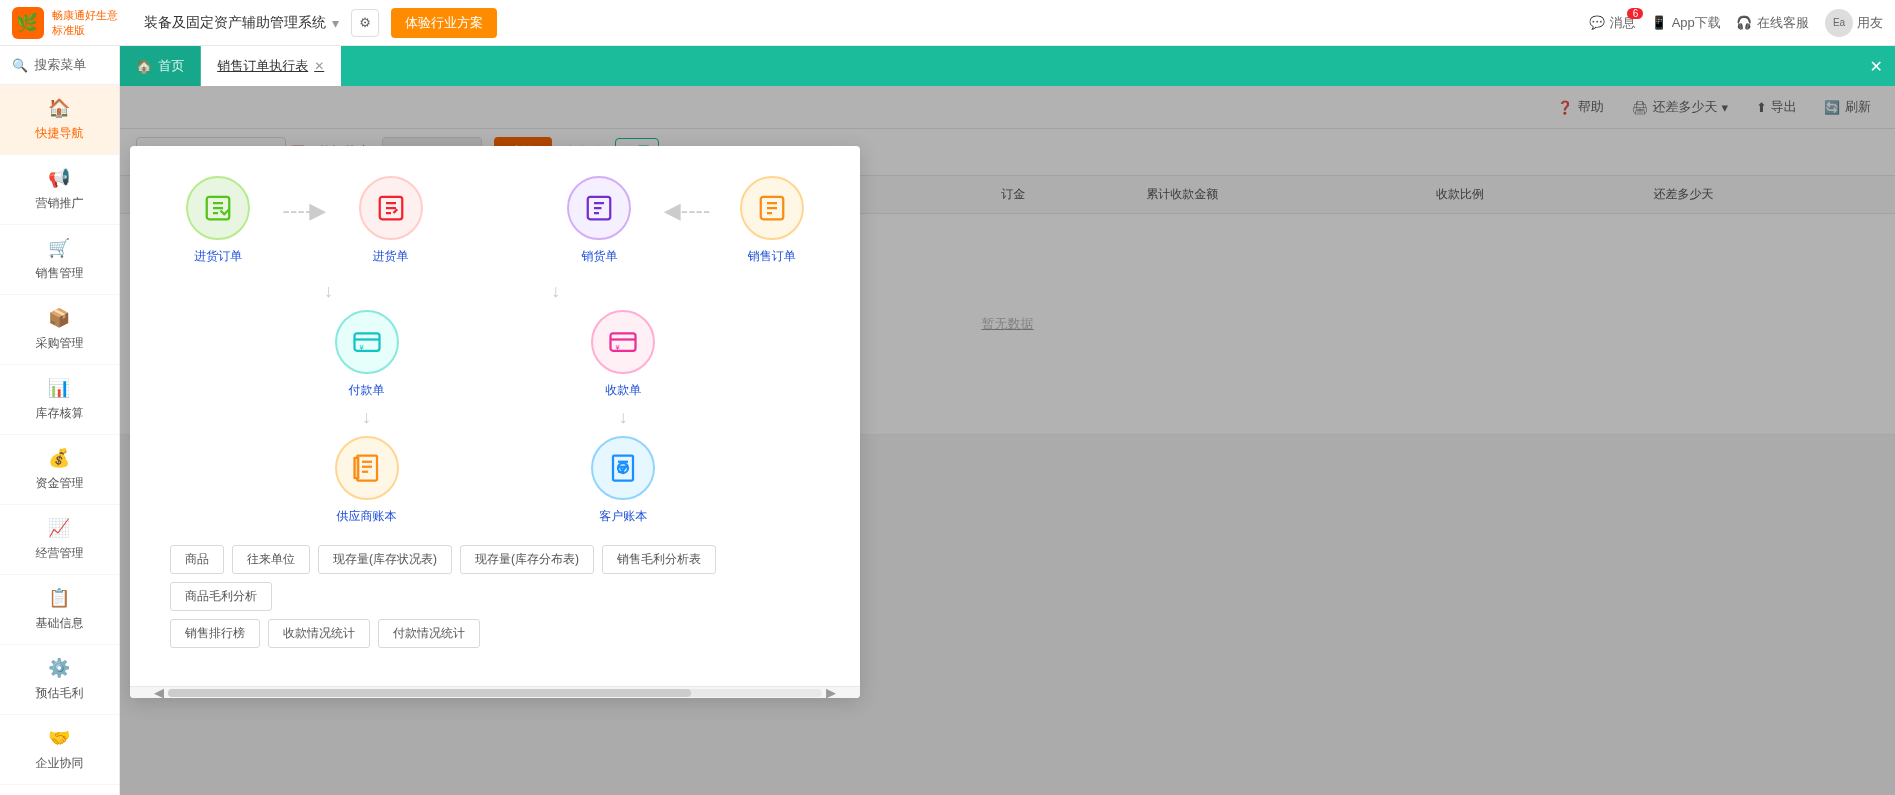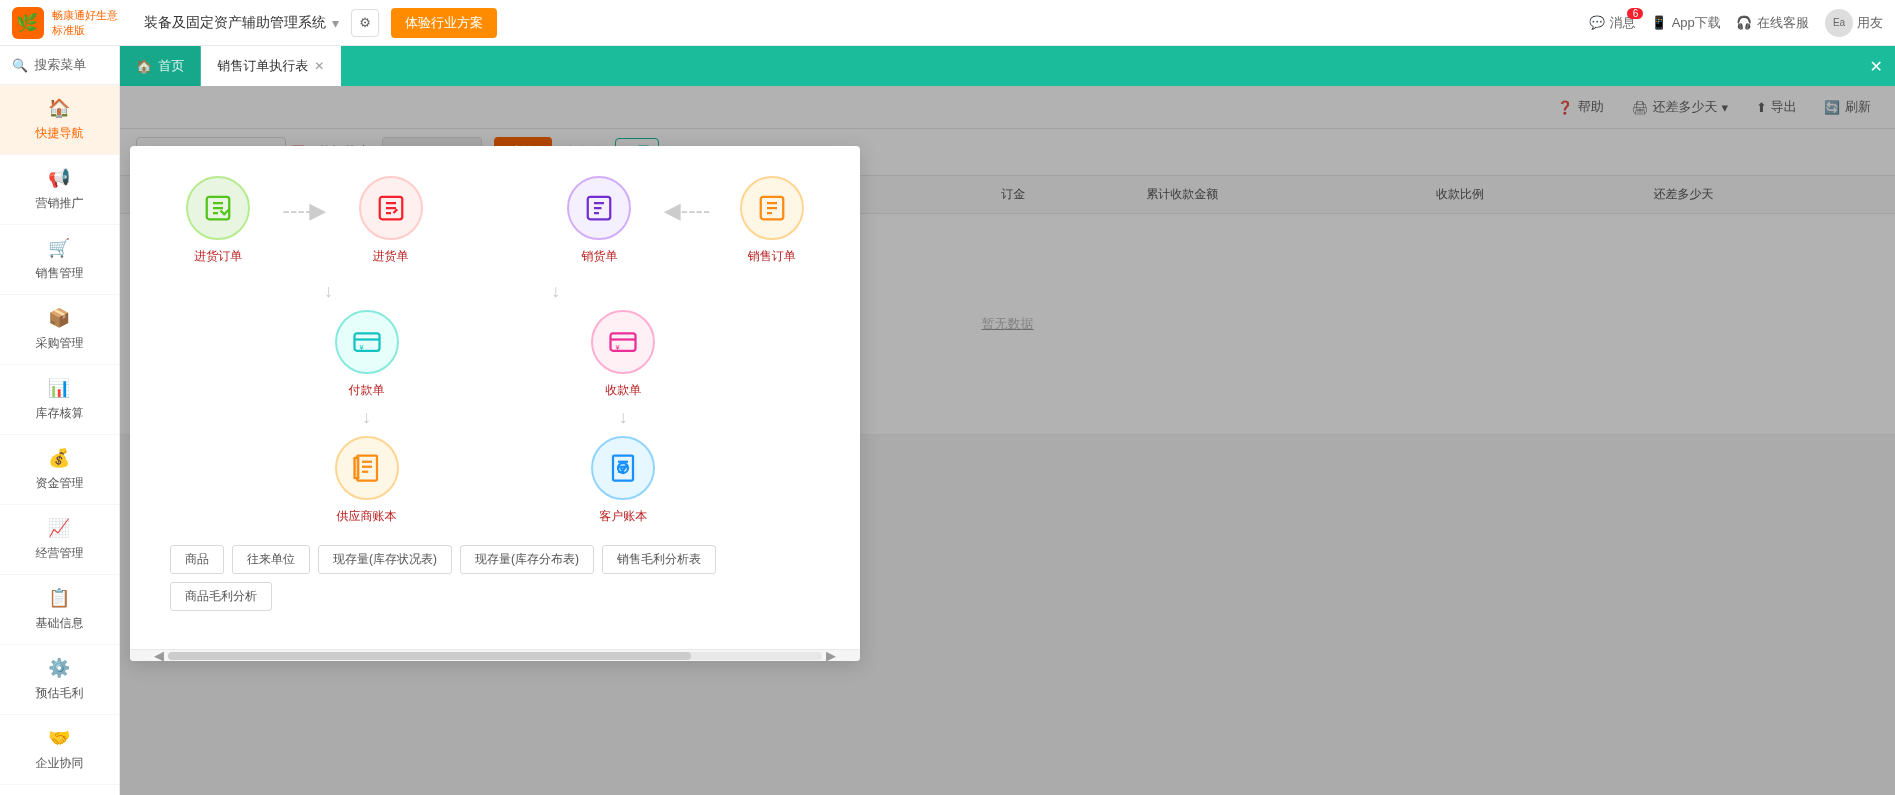--- a/index.html
+++ b/index.html
@@ -74,21 +74,21 @@
     
     .tab-bar {
       display: flex; align-items: center; background: #1abc9c; height: 40px; padding: 0 0 0 0;
     }
     .tab-item {
       display: flex; align-items: center; gap: 6px;
       padding: 0 16px; height: 40px; cursor: pointer; font-size: 13px; color: rgba(255,255,255,0.85);
       border-right: 1px solid rgba(255,255,255,0.2);
     }
     .tab-item.home { background: rgba(0,0,0,0.1); }
-    .tab-item.active { background: #fff; color: #333; }
+    .tab-item.active { background: #fff; color: #333; text-decoration: underline; }
     .tab-close { font-size: 12px; cursor: pointer; color: #999; }
     .tab-bar-close { margin-left: auto; padding: 0 12px; color: white; cursor: pointer; font-size: 16px; }
 
     
     .page-content { flex: 1; padding: 0; position: relative; overflow: hidden; }
 
     
     .toolbar-row {
       display: flex; align-items: center; justify-content: flex-end;
       padding: 8px 16px; background: #fff; border-bottom: 1px solid #e8e8e8; gap: 12px;
@@ -148,21 +148,21 @@
       font-size: 26px;
     }
     .flow-circle.green { background: #e8f5e0; color: #52c41a; border: 2px solid #b7eb8f; }
     .flow-circle.red { background: #fff0f0; color: #f5222d; border: 2px solid #ffccc7; }
     .flow-circle.purple { background: #f5f0ff; color: #722ed1; border: 2px solid #d3adf7; }
     .flow-circle.orange { background: #fff7e6; color: #fa8c16; border: 2px solid #ffd591; }
     .flow-circle.teal { background: #e6fffb; color: #13c2c2; border: 2px solid #87e8de; }
     .flow-circle.pink { background: #fff0f6; color: #eb2f96; border: 2px solid #ffadd2; }
     .flow-circle.light-orange { background: #fff7e6; color: #fa8c16; border: 2px solid #ffd591; }
     .flow-circle.light-blue { background: #e6f7ff; color: #1890ff; border: 2px solid #91d5ff; }
-    .flow-label { font-size: 12px; color: #b91c1c; text-align: center; }
+    .flow-label { font-size: 12px; color: #1d4ed8; text-align: center; }
 
     
     .common-functions { margin-top: 10px; }
     .common-functions-title { font-size: 13px; color: #555; margin-bottom: 10px; font-weight: 500; }
     .function-buttons { display: flex; flex-wrap: wrap; gap: 8px; margin-bottom: 8px; }
     .function-btn {
       border: 1px solid #d9d9d9; background: #fff; color: #555;
       padding: 5px 14px; border-radius: 3px; cursor: pointer; font-size: 12px;
     }
 
@@ -502,20 +502,25 @@
 
             <div class="common-functions">
               <div class="function-buttons">
                 <button class="function-btn">商品</button>
                 <button class="function-btn">往来单位</button>
                 <button class="function-btn">现存量(库存状况表)</button>
                 <button class="function-btn">现存量(库存分布表)</button>
                 <button class="function-btn">销售毛利分析表</button>
                 <button class="function-btn">商品毛利分析</button>
               </div>
+              <div class="function-buttons">
+                <button class="function-btn">销售排行榜</button>
+                <button class="function-btn">收款情况统计</button>
+                <button class="function-btn">付款情况统计</button>
+              </div>
             </div>
           </div>
 
           <div class="modal-scrollbar">
             <span class="scrollbar-arrow">◀</span>
             <div class="scrollbar-track">
               <div class="scrollbar-thumb"></div>
             </div>
             <span class="scrollbar-arrow">▶</span>
           </div>

